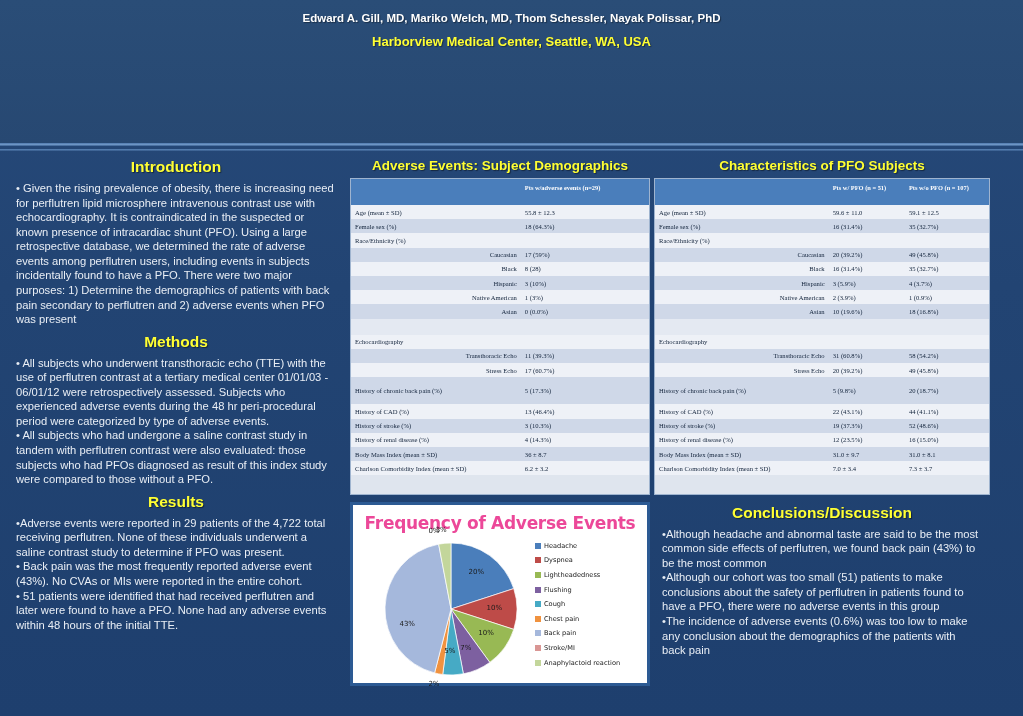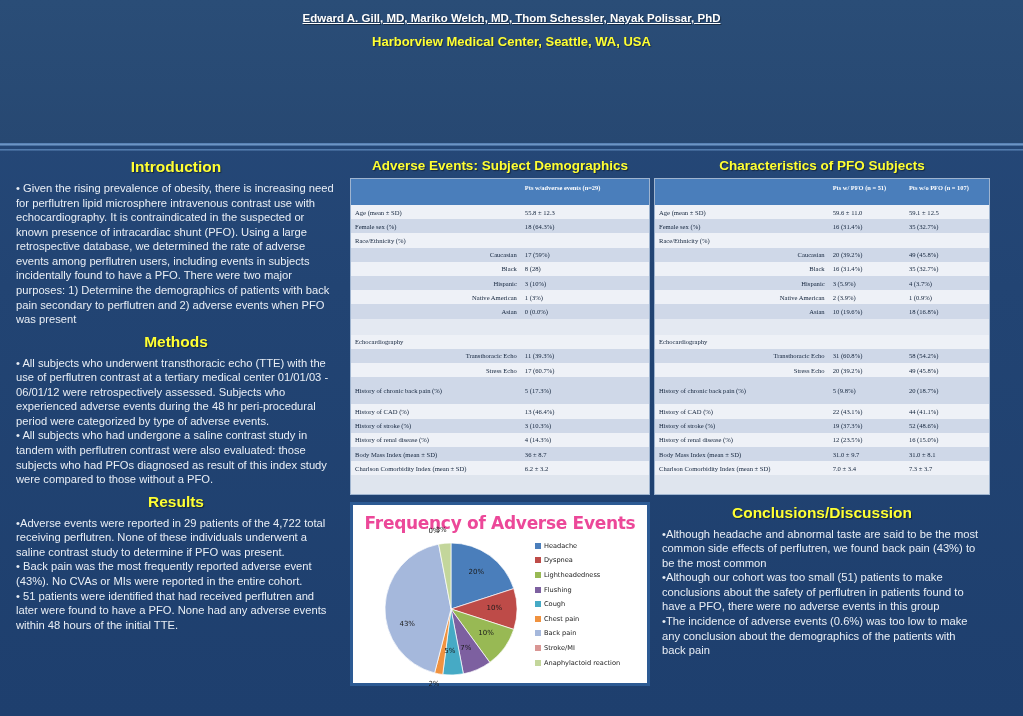--- a/index.html
+++ b/index.html
@@ -41,21 +41,20 @@
     letter-spacing: -0.1px;
     text-shadow: 1px 1px 1px rgba(0,0,0,0.45);
   }
   .authors {
     margin: 0;
     padding-top: 12px;
     font-size: 11.5px;
     font-weight: bold;
     color: #ffffff;
     text-shadow: 1px 1px 1px rgba(0,0,0,0.4);
-    text-decoration: underline;
   }
   .affiliation {
     margin: 0;
     padding-top: 10px;
     font-size: 13px;
     font-weight: bold;
     color: #ffff33;
     text-shadow: 1px 1px 1px rgba(0,0,0,0.4);
   }
   .rule {

